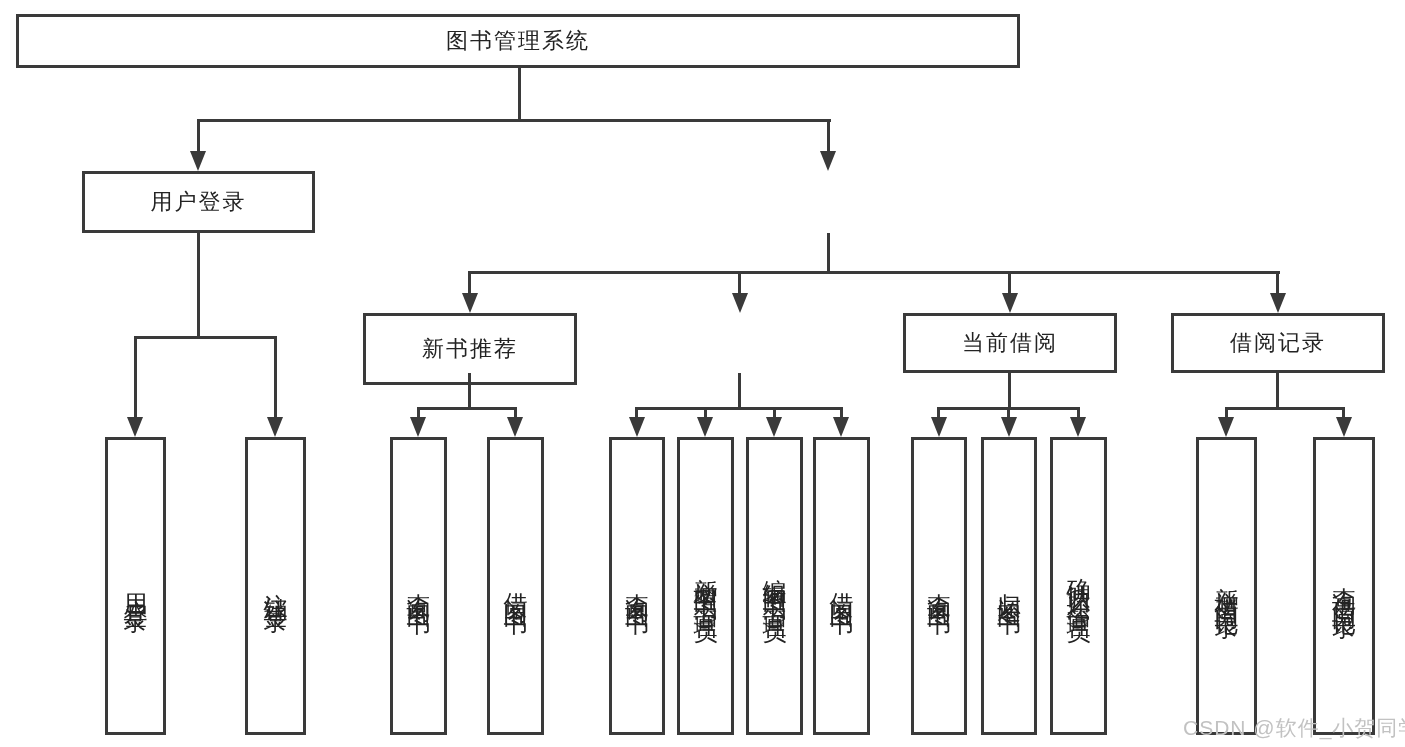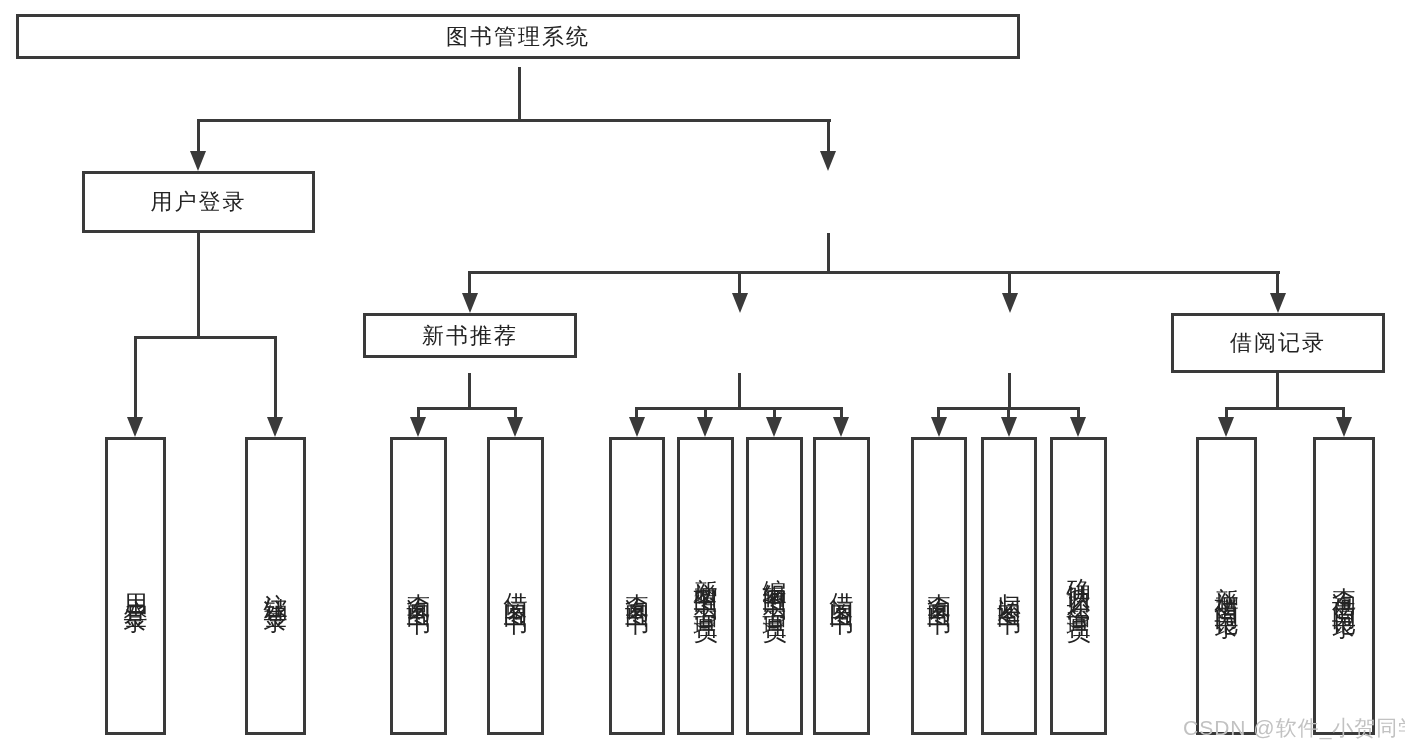--- a/index.html
+++ b/index.html
@@ -55,21 +55,21 @@
     color:var(--watermark);
     letter-spacing:1px;
     white-space:nowrap;
   }
 </style>
 </head>
 <body>
 
 <div id="canvas">
 
-  <div class="hbox" style="left:16px;top:14px;width:1004px;height:45px;text-align:right;">
+  <div class="hbox" style="left:16px;top:14px;width:1004px;height:54px;text-align:right;">
     <span>图书管理系统</span>
   </div>
 
   <div class="vline" style="left:518px;top:67px;height:52px;"></div>
   <div class="hline" style="left:197px;top:119px;width:634px;"></div>
   <div class="vline" style="left:197px;top:119px;height:33px;"></div>
   <div class="arrow" style="left:190px;top:151px;"></div>
   <div class="vline" style="left:827px;top:119px;height:33px;"></div>
   <div class="arrow" style="left:820px;top:151px;"></div>
 
@@ -88,22 +88,25 @@
   <div class="hline" style="left:469px;top:271px;width:811px;"></div>
   <div class="vline" style="left:468px;top:271px;height:23px;"></div>
   <div class="arrow" style="left:462px;top:293px;"></div>
   <div class="vline" style="left:738px;top:271px;height:23px;"></div>
   <div class="arrow" style="left:732px;top:293px;"></div>
   <div class="vline" style="left:1008px;top:271px;height:23px;"></div>
   <div class="arrow" style="left:1002px;top:293px;"></div>
   <div class="vline" style="left:1276px;top:271px;height:23px;"></div>
   <div class="arrow" style="left:1270px;top:293px;"></div>
 
-  <div class="hbox" style="left:363px;top:313px;width:214px;height:45px;">
+  <div class="hbox" style="left:363px;top:313px;width:214px;height:72px;">
     <span>新书推荐</span>
+  </div>
+  <div class="hbox" style="left:903px;top:313px;width:214px;height:60px;">
+    <span>当前借阅</span>
   </div>
   <div class="hbox" style="left:1171px;top:313px;width:214px;height:60px;">
     <span>借阅记录</span>
   </div>
 
   <div class="vline" style="left:468px;top:373px;height:34px;"></div>
   <div class="vline" style="left:738px;top:373px;height:34px;"></div>
   <div class="vline" style="left:1008px;top:373px;height:34px;"></div>
   <div class="vline" style="left:1276px;top:373px;height:34px;"></div>
 

